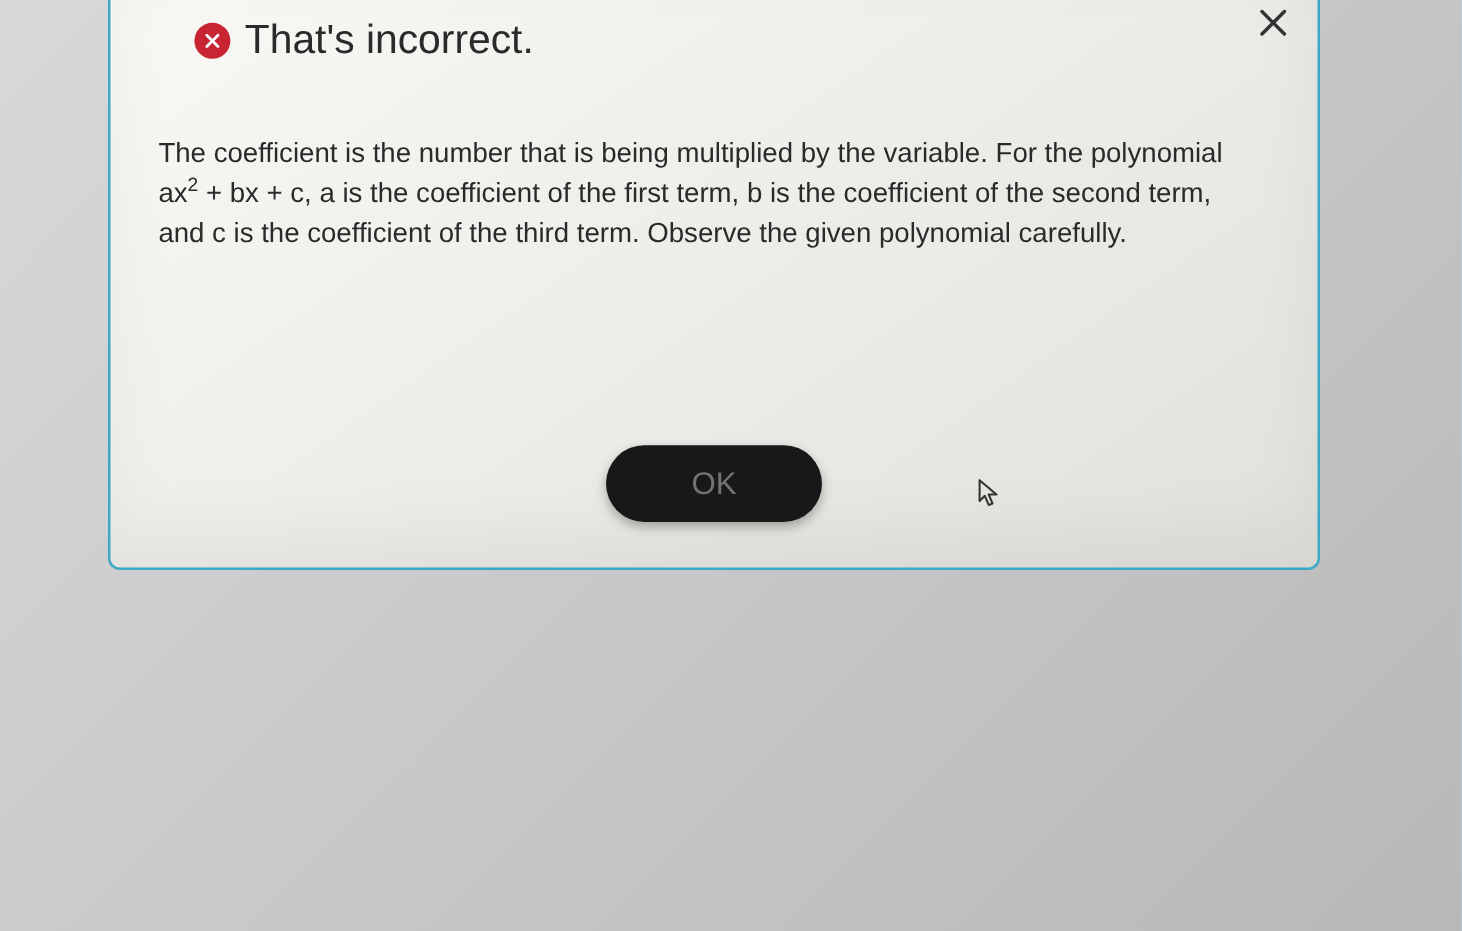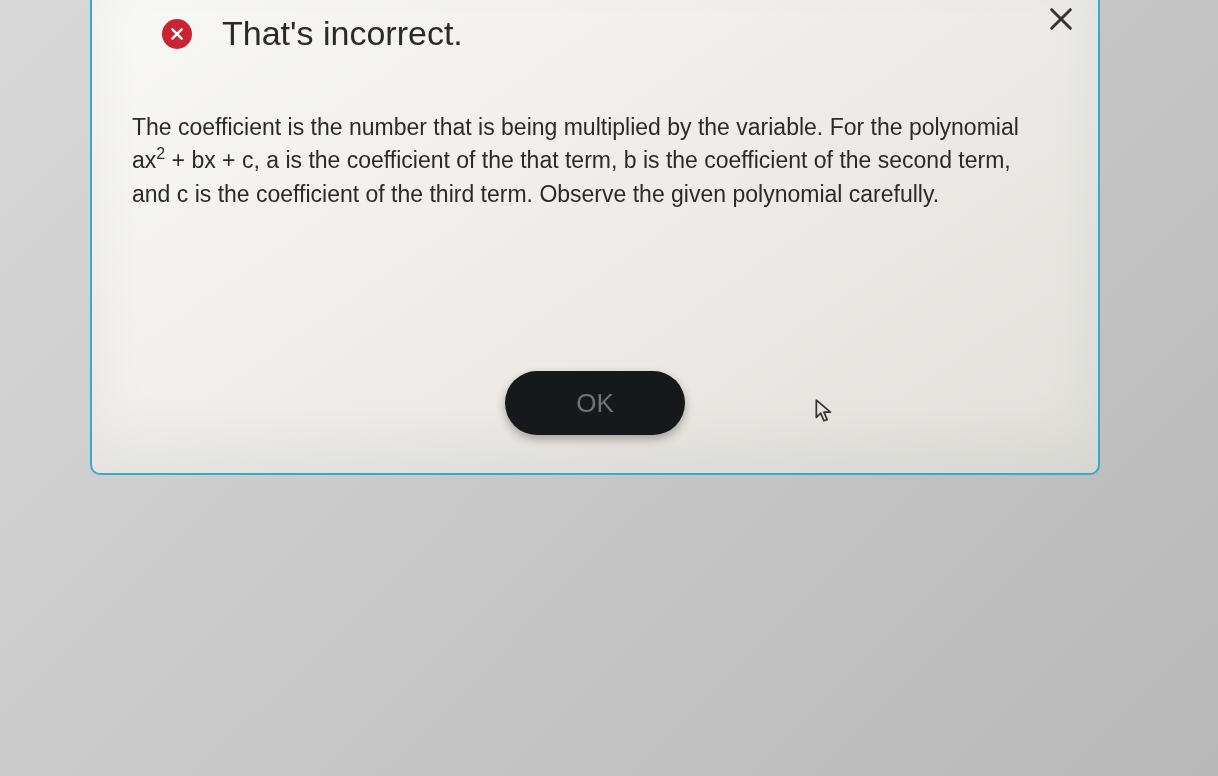--- a/index.html
+++ b/index.html
@@ -42,21 +42,21 @@
     }
     .close-x svg {
       width: 28px;
       height: 28px;
     }
     .header-row {
       display: flex;
       align-items: center;
       margin-top: 4px;
       margin-left: 30px;
-      gap: 30px;
+      gap: 12px;
     }
     .status-icon {
       width: 30px;
       height: 30px;
       border-radius: 50%;
       background: #c82432;
       display: flex;
       align-items: center;
       justify-content: center;
       flex-shrink: 0;
@@ -127,21 +127,21 @@
     <div class="status-icon">
       <svg viewBox="0 0 24 24">
         <line x1="4" y1="4" x2="20" y2="20" stroke="#fff" stroke-width="4" stroke-linecap="round"></line>
         <line x1="20" y1="4" x2="4" y2="20" stroke="#fff" stroke-width="4" stroke-linecap="round"></line>
       </svg>
     </div>
     <div class="title-text">That's incorrect.</div>
   </div>
 
   <div class="body-text">
-    <span>The coefficient is the number that is being multiplied by the variable. For the polynomial ax</span><sup>2</sup><span> + bx + c, a is the coefficient of the that term, b is the coefficient of the second term, and c is the coefficient of the third term. Observe the given polynomial carefully.</span>
+    <span>The coefficient is the number that is being multiplied by the variable. For the polynomial ax</span><sup>2</sup><span> + bx + c, a is the coefficient of the first term, b is the coefficient of the second term, and c is the coefficient of the third term. Observe the given polynomial carefully.</span>
   </div>
 
   <button class="ok-button">
     <span>OK</span>
   </button>
 
   <svg class="cursor" viewBox="0 0 24 24">
     <path d="M4 2 L4 18 L8 14 L11 21 L14 20 L11 13 L17 13 Z" fill="none" stroke="#333" stroke-width="1.6" stroke-linejoin="round"></path>
   </svg>
 

